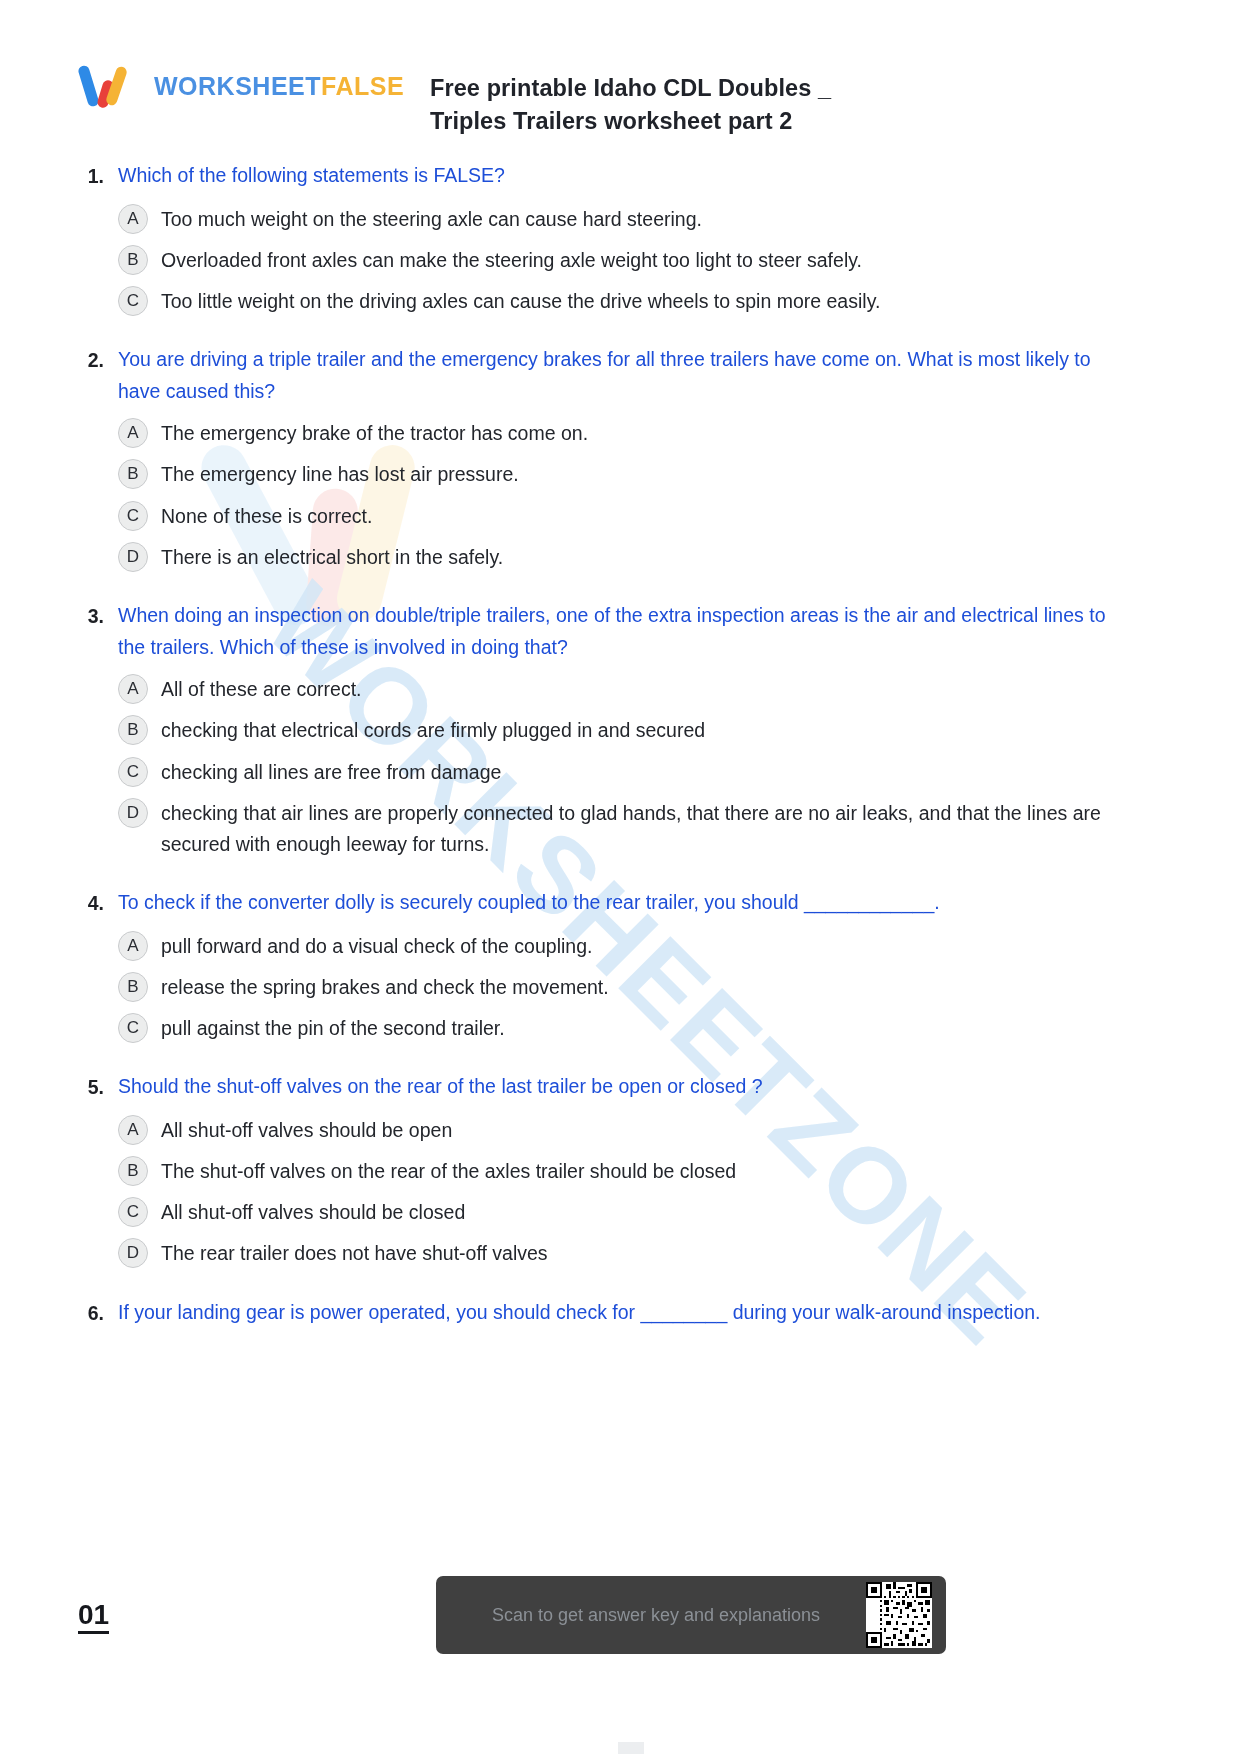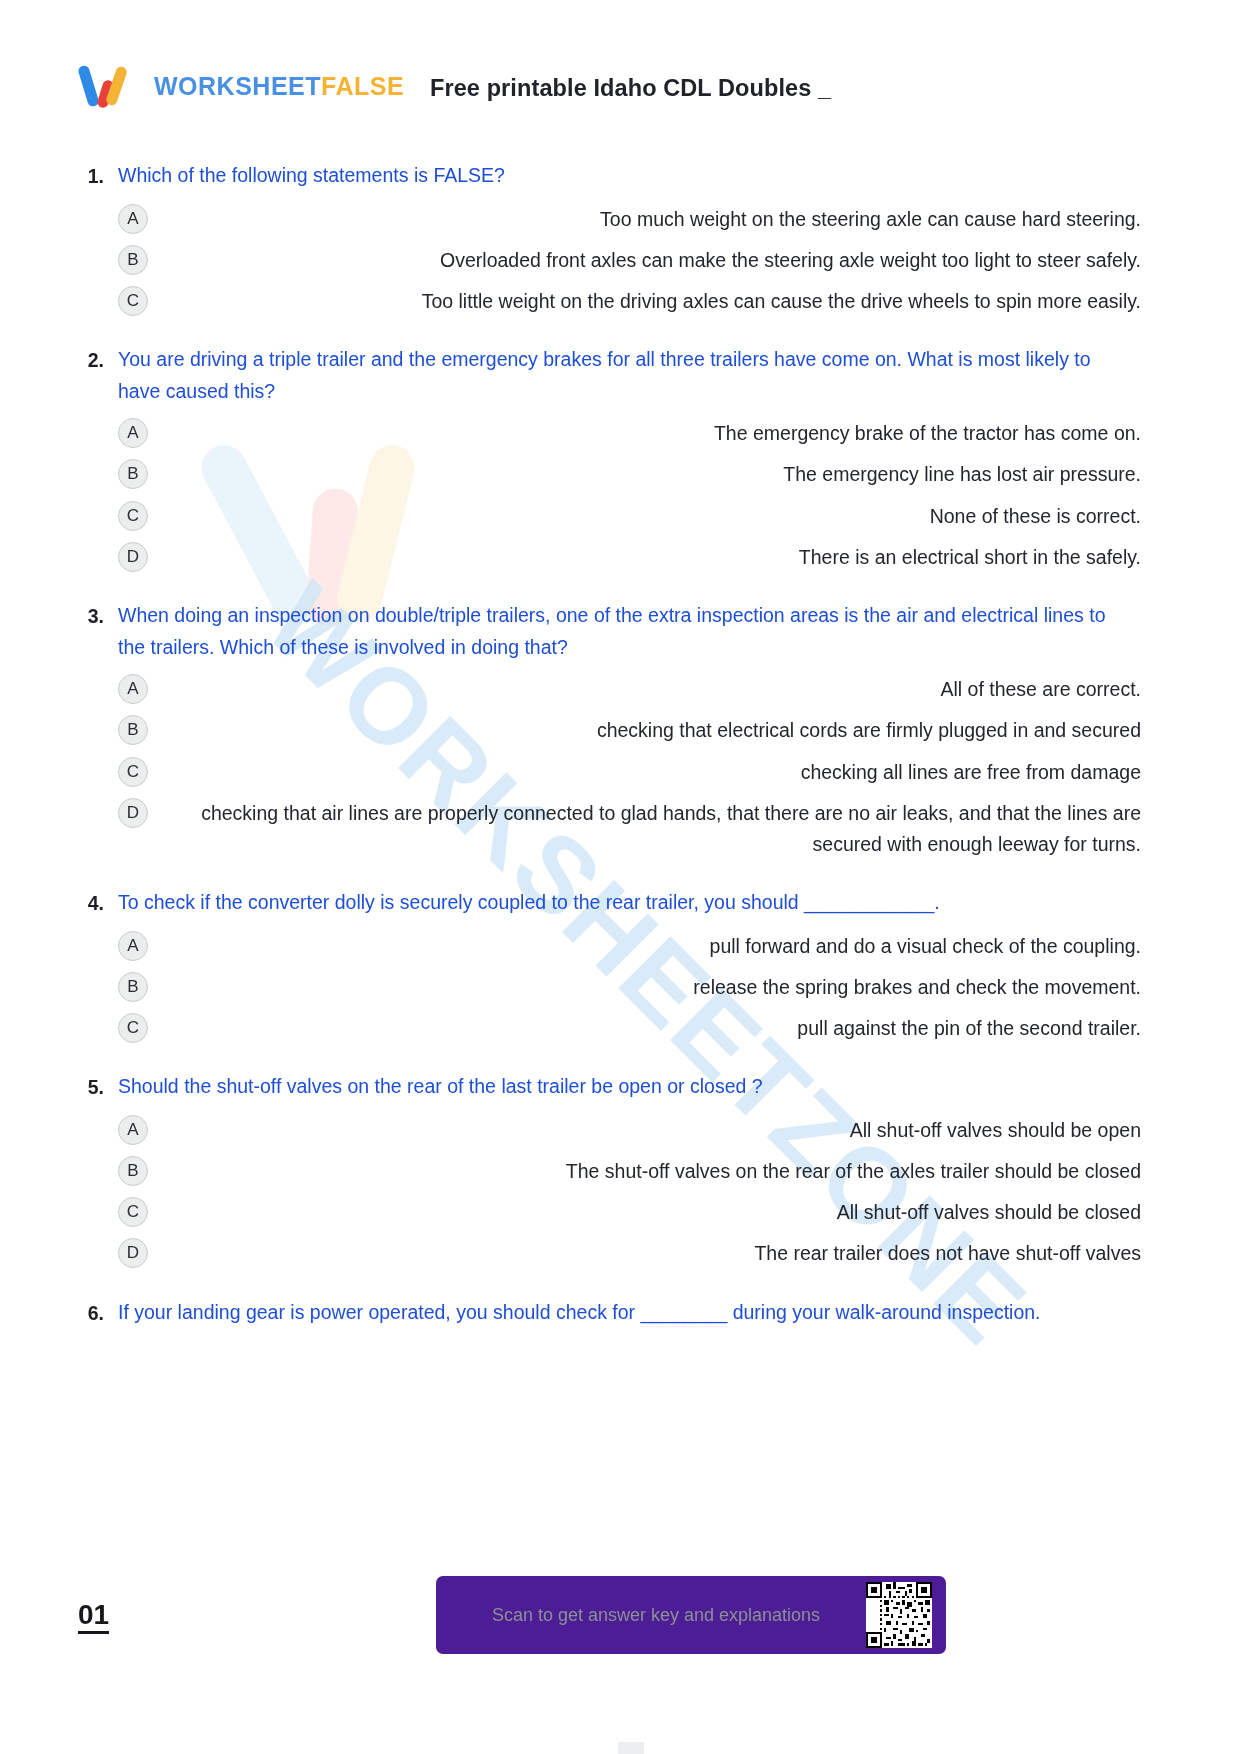--- a/index.html
+++ b/index.html
@@ -149,21 +149,20 @@
     color: #2b2e34;
     margin-top: 2px;
   }
   .opt-text {
     flex: 1 1 auto;
     font-size: 19.5px;
     color: #23262c;
     line-height: 1.6;
     padding-top: 2px;
     max-width: 980px;
-    text-align: right;
   }
 
   
   .footer {
     position: absolute;
     left: 0;
     bottom: 0;
     width: 1046px;
     height: 210px;
     z-index: 3;
@@ -178,21 +177,21 @@
     border-bottom: 3px solid #16181d;
     padding-bottom: 2px;
     line-height: 1;
   }
   .scan-box {
     position: absolute;
     right: 100px;
     bottom: 100px;
     width: 510px;
     height: 78px;
-    background: #4c1d95;
+    background: #404040;
     border-radius: 7px;
     display: flex;
     align-items: center;
     justify-content: space-between;
     padding: 0 14px 0 10px;
   }
   .scan-label {
     flex: 1 1 auto;
     text-align: center;
     font-size: 18px;
@@ -237,20 +236,21 @@
         <rect x="22" y="18" width="11" height="28" rx="5.5" fill="#e8413a" transform="rotate(17 27.5 32)"></rect>
         <rect x="33" y="4" width="11" height="40" rx="5.5" fill="#f5b335" transform="rotate(19 38.5 24)"></rect>
       </svg>
       <div class="logo-text">
         <span class="ws">WORKSHEET</span><span class="zn">FALSE</span>
       </div>
     </div>
 
     <div class="doc-title">
       <div>Free printable Idaho CDL Doubles _</div>
+      <div>Triples Trailers worksheet part 2</div>
     </div>
   </div>
 
   <div class="content" id="questions-root">
       <div class="question">
         <div class="q-head">
           <div class="q-num">1.</div>
           <div class="q-text">Which of the following statements is FALSE?</div>
         </div>
         <div class="options">

